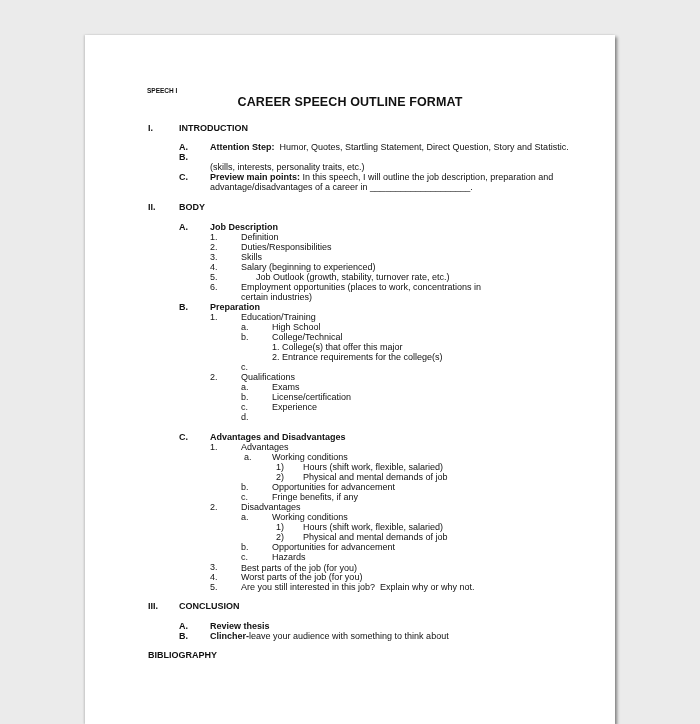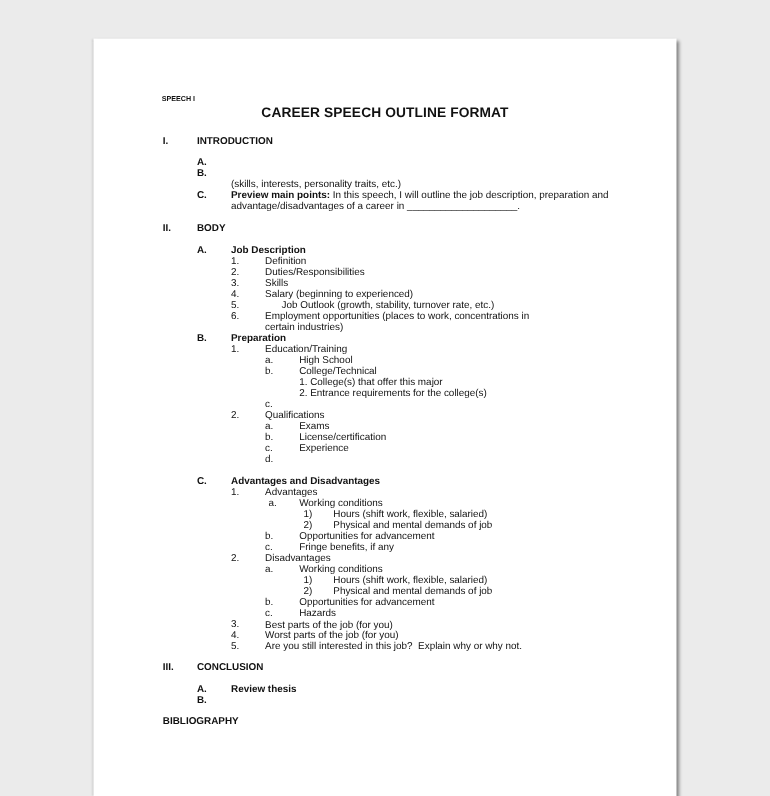--- a/index.html
+++ b/index.html
@@ -18,20 +18,21 @@
 <body>
 
 <div class="page">
   <div class="speech">SPEECH I</div>
   <div class="title">CAREER SPEECH OUTLINE FORMAT</div>
 
   <div class="sec" style="left:63px;top:88px">I.</div>
   <div class="sec" style="left:94px;top:88px">INTRODUCTION</div>
 
   <div class="ln b" style="left:94px;top:107px">A.</div>
+  <div class="ln" style="left:125px;top:107px"><span class="b">Attention Step:</span><span style="white-space:pre">  Humor, Quotes, Startling Statement, Direct Question, Story and Statistic.</span></div>
 
   <div class="ln b" style="left:94px;top:117px">B.</div>
   <div class="ln" style="left:125px;top:127px">(skills, interests, personality traits, etc.)</div>
 
   <div class="ln b" style="left:94px;top:137px">C.</div>
   <div class="ln" style="left:125px;top:137px"><span class="b">Preview main points:</span><span style="white-space:pre"> In this speech, I will outline the job description, preparation and</span></div>
   <div class="ln" style="left:125px;top:147px">advantage/disadvantages of a career in ____________________.</div>
 
   <div class="sec" style="left:63px;top:167px">II.</div>
   <div class="sec" style="left:94px;top:167px">BODY</div>
@@ -106,15 +107,16 @@
   <div class="ln" style="left:125px;top:537px">4.</div>
   <div class="ln" style="left:156px;top:537px">Worst parts of the job (for you)</div>
   <div class="ln" style="left:125px;top:547px">5.</div>
   <div class="ln" style="left:156px;top:547px;white-space:pre">Are you still interested in this job?  Explain why or why not.</div>
 
   <div class="sec" style="left:63px;top:566px">III.</div>
   <div class="sec" style="left:94px;top:566px">CONCLUSION</div>
   <div class="ln b" style="left:94px;top:586px">A.</div>
   <div class="ln" style="left:125px;top:586px"><span class="b">Review thesis</span><span></span></div>
   <div class="ln b" style="left:94px;top:596px">B.</div>
+  <div class="ln" style="left:125px;top:596px"><span class="b">Clincher-</span><span>leave your audience with something to think about</span></div>
 
   <div class="sec" style="left:63px;top:615px">BIBLIOGRAPHY</div>
 </div>
 
 </body></html>

